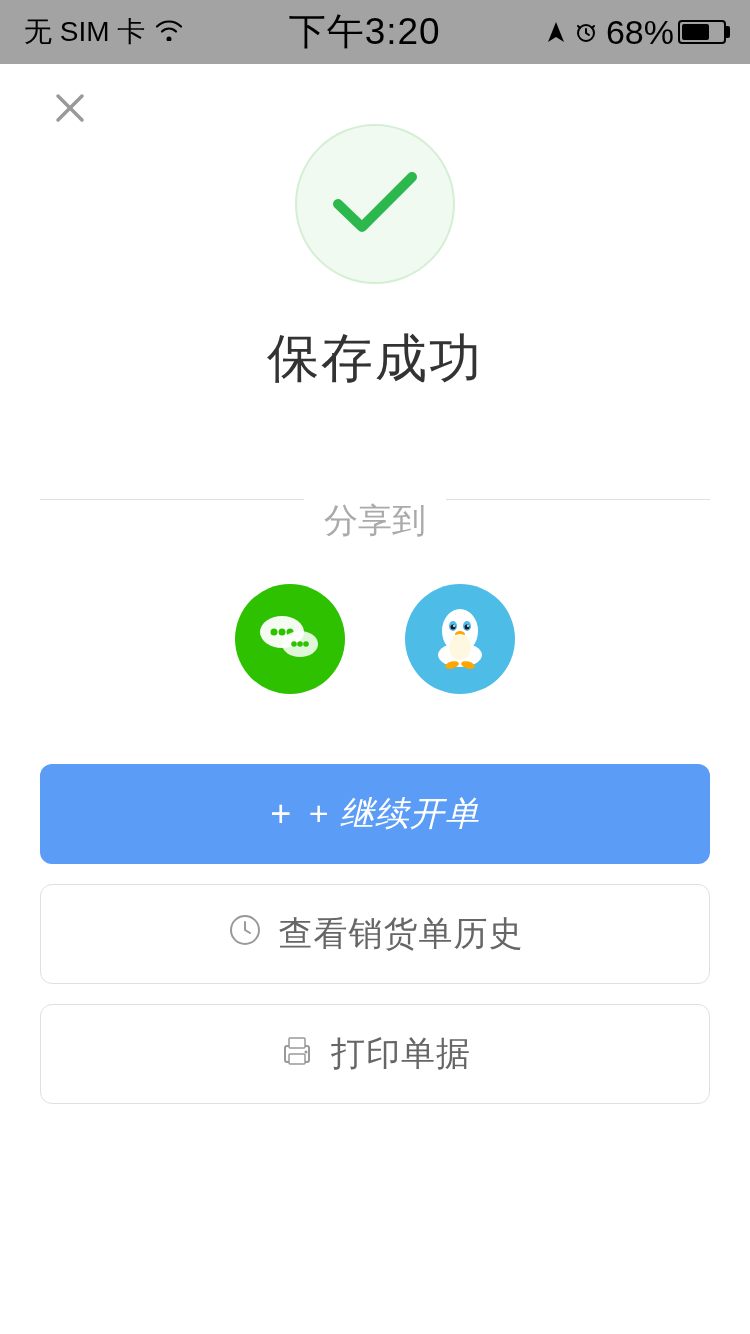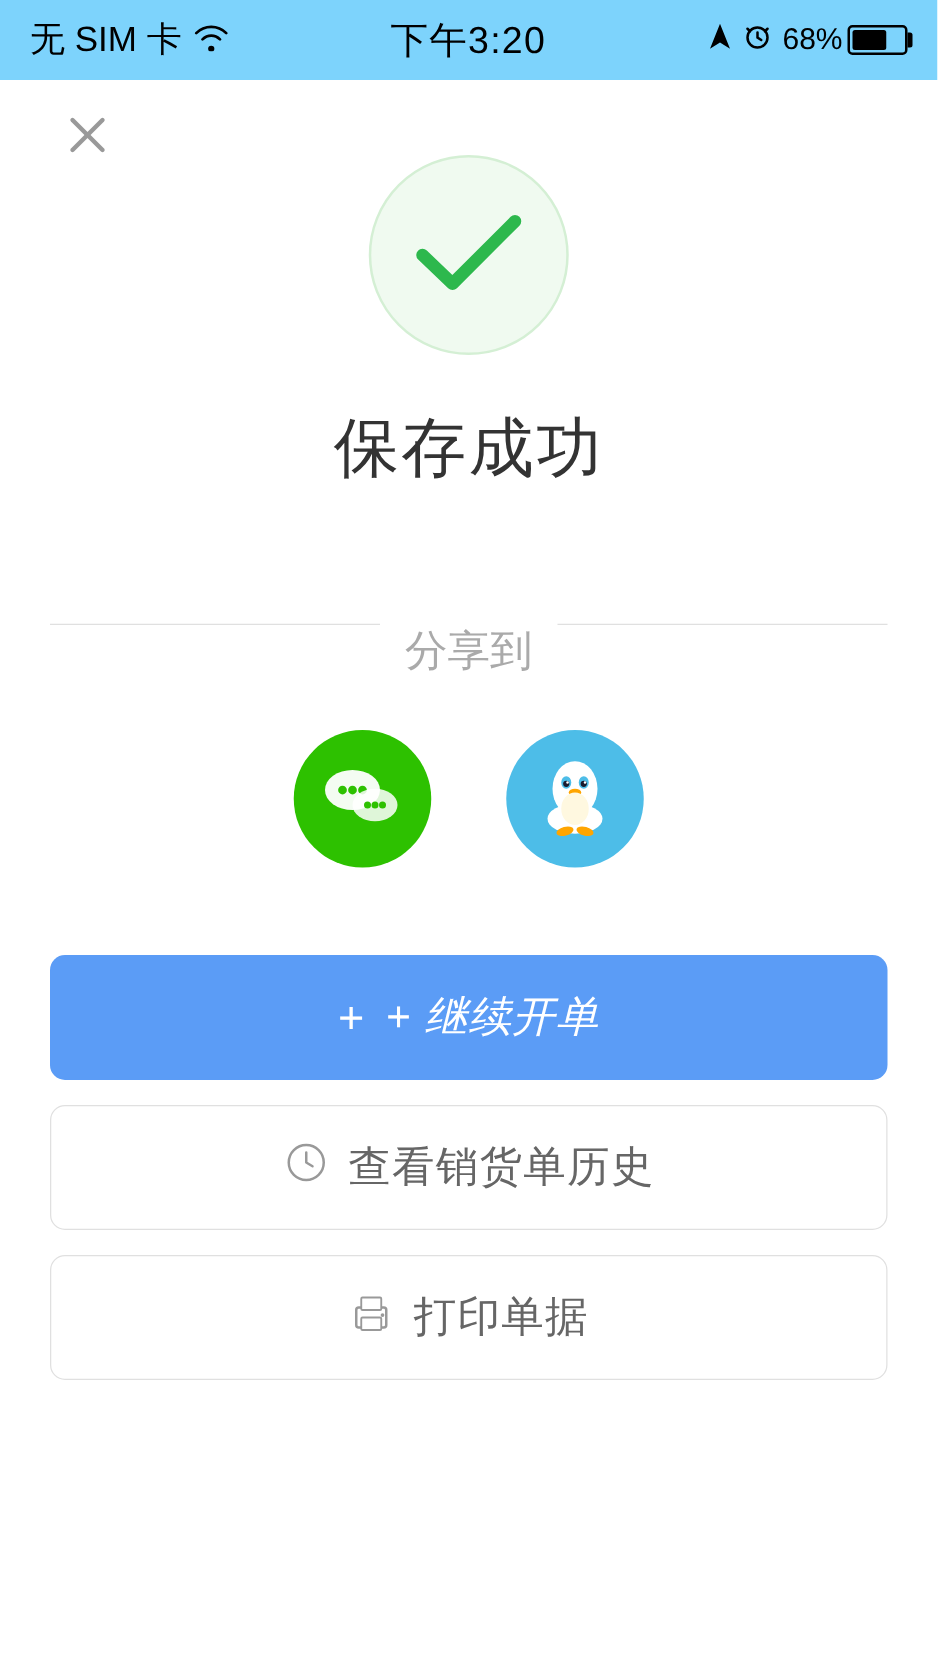--- a/index.html
+++ b/index.html
@@ -19,43 +19,43 @@
     }
 
     
     .status-bar {
       width: 100%;
       height: 64px;
       display: flex;
       align-items: center;
       justify-content: space-between;
       padding: 0 24px;
-      background: #7dd3fc;
+      background: #a3a3a3;
     }
 
     .status-left {
       display: flex;
       align-items: center;
       gap: 10px;
       font-size: 28px;
       font-weight: 500;
       color: #000;
     }
 
     .status-center {
-      font-size: 30px;
+      font-size: 37px;
       font-weight: 500;
       color: #000;
       letter-spacing: 1px;
     }
 
     .status-right {
       display: flex;
       gap: 8px;
-      font-size: 24px;
+      font-size: 34px;
       color: #000;
     }
 
     .battery-container {
       display: flex;
       align-items: center;
       gap: 4px;
     }
 
     .battery-icon {

